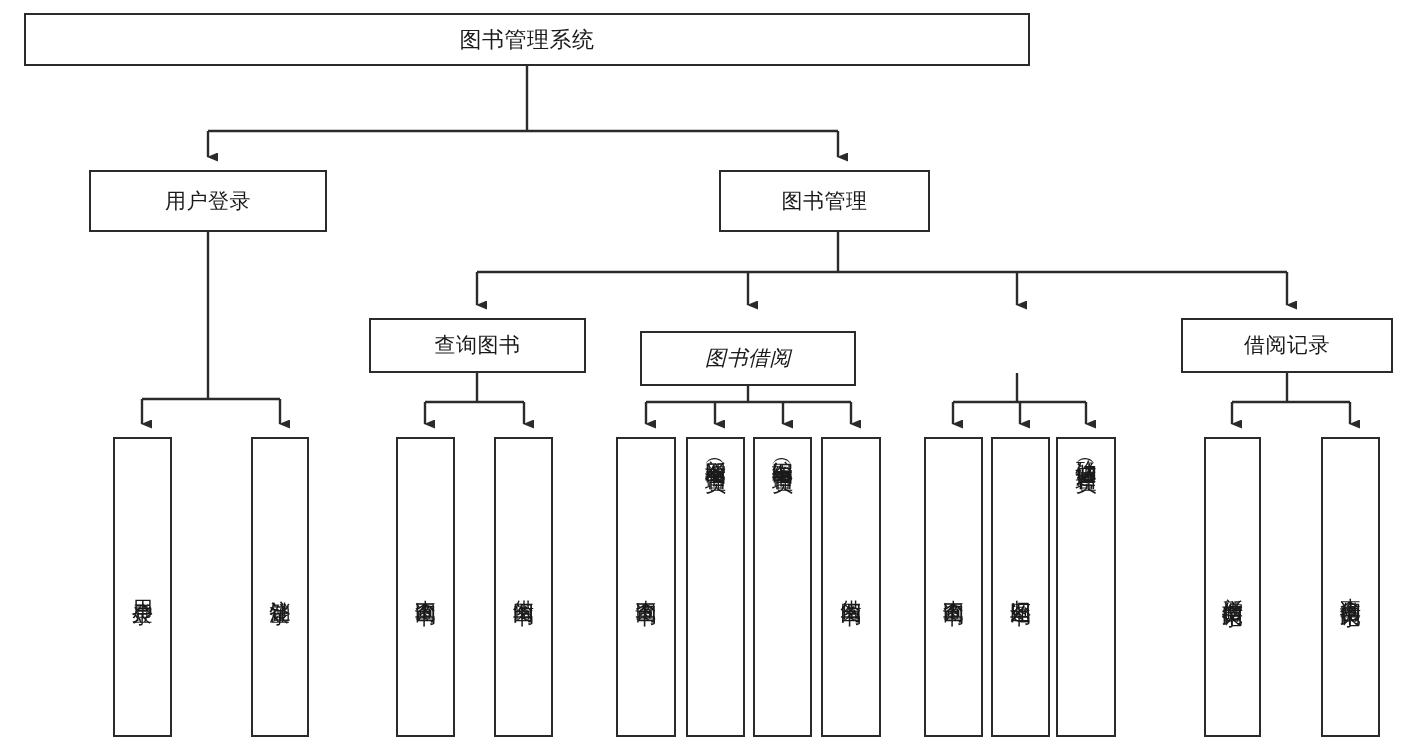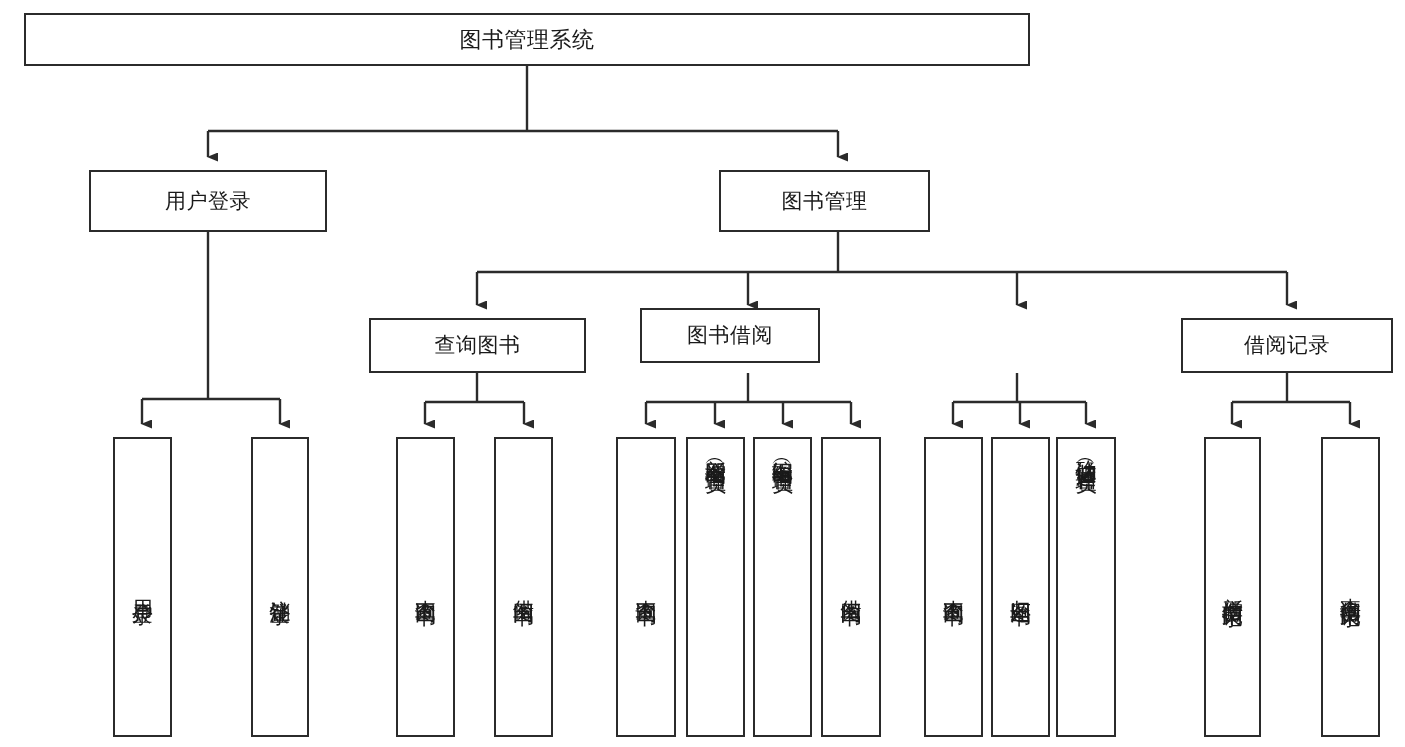--- a/index.html
+++ b/index.html
@@ -143,21 +143,21 @@
   </div>
 
   <div class="node horiz" style="left:711px; top:170px; width:211px; height:62px;">
     <span class="node-label">图书管理</span>
   </div>
 
   <div class="node horiz" style="left:361px; top:318px; width:217px; height:55px;">
     <span class="node-label">查询图书</span>
   </div>
 
-  <div class="node horiz" style="left:632px; top:308px; width:180px; height:55px;">
+  <div class="node horiz" style="left:632px; top:331px; width:216px; height:55px;font-style:italic;">
     <span class="node-label">图书借阅</span>
   </div>
 
 
   <div class="node horiz" style="left:1173px; top:318px; width:212px; height:55px;">
     <span class="node-label">借阅记录</span>
   </div>
 
   <div class="node vert" style="left:105px; top:437px; width:59px; height:300px;">
     <span class="node-label">用户登录</span>

